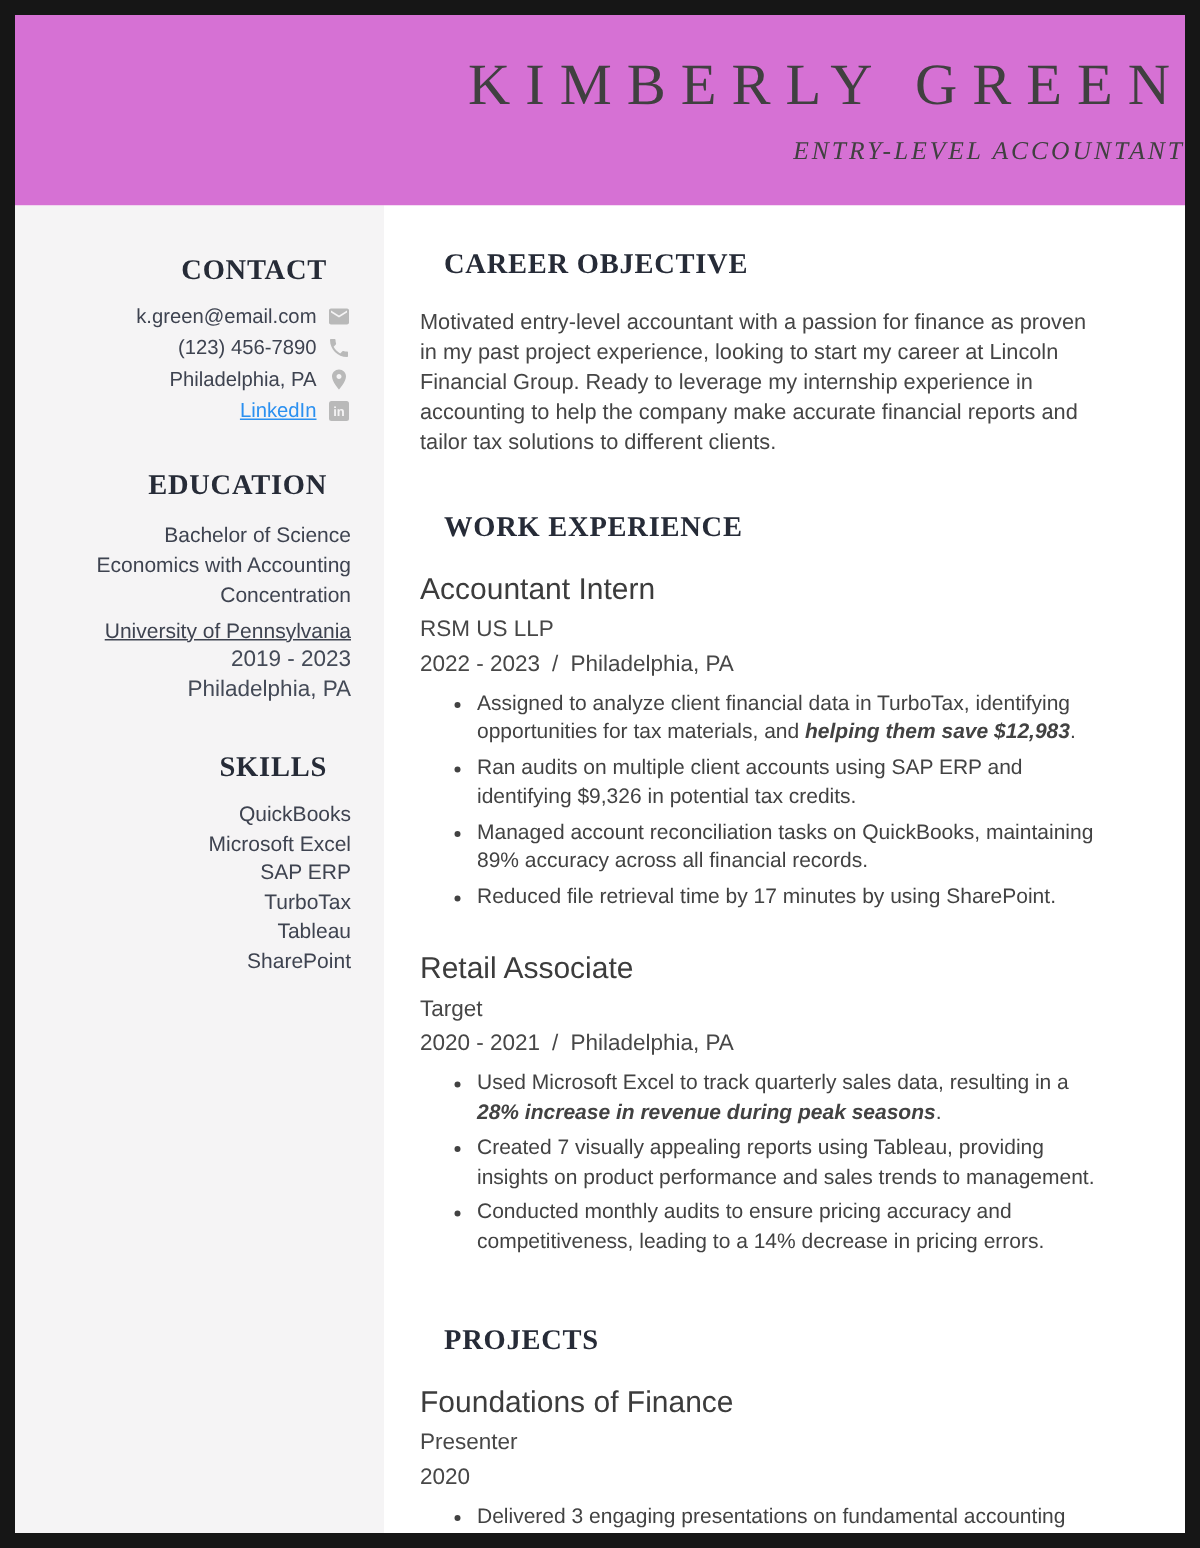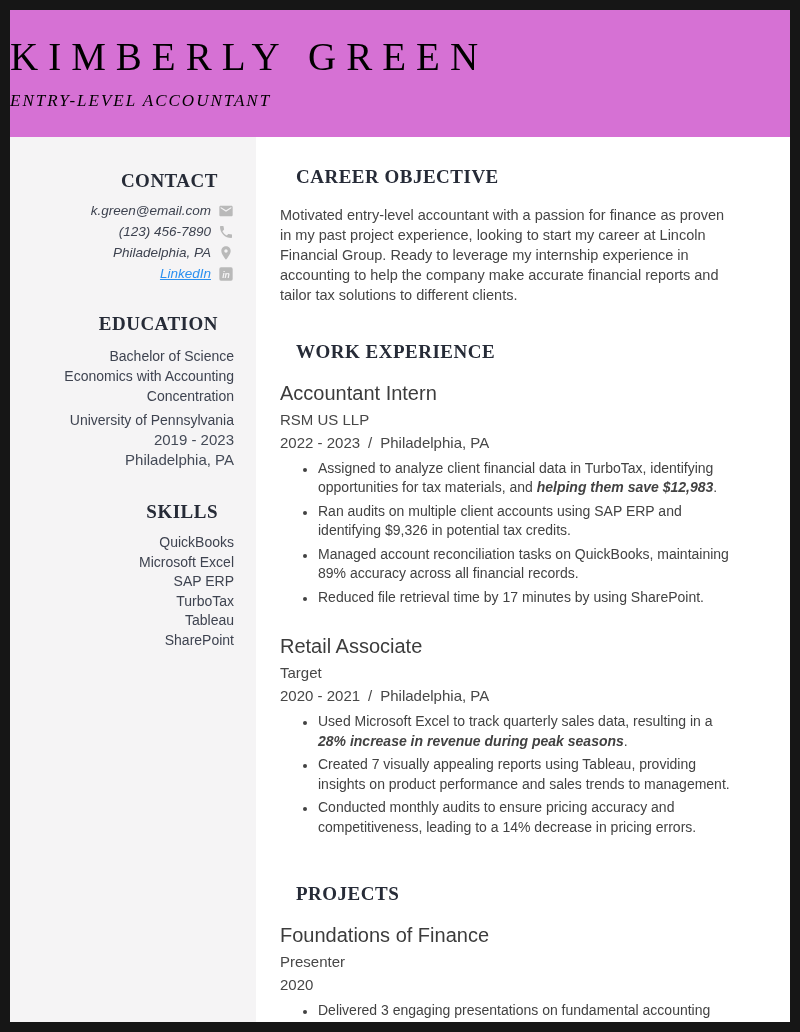--- a/index.html
+++ b/index.html
@@ -14,22 +14,22 @@
     border: 10px solid #161616;
     background: #ffffff;
     display: flex; flex-direction: column;
     overflow: hidden;
   }
   
   .banner {
     flex: none; height: 127px;
     background: #d671d4;
     display: flex; flex-direction: column;
-    align-items: flex-start; justify-content: center;
-    color: #000000;
+    align-items: flex-end; justify-content: center;
+    color: #404040;
   }
   .banner h1 {
     margin: 0;
     font-family: "Liberation Serif", serif;
     font-weight: 400;
     font-size: 39px;
     letter-spacing: 10px;
     line-height: 1.1;
     white-space: nowrap;
   }
@@ -66,30 +66,30 @@
     color: #262b37;
     line-height: 1.25;
   }
   
   .sb-section { margin-top: 0; }
   .sb-section + .sb-section { margin-top: 30px; }
   .sb-section h2 { margin-bottom: 10px; }
   .c-row {
     display: flex; justify-content: flex-end; align-items: center;
     gap: 7px; margin-bottom: 5px;
-    font-size: 13.5px; line-height: 16px; font-style: italic;
+    font-size: 13.5px; line-height: 16px;
   }
   .c-row .icon { flex: none; width: 16px; height: 16px; display: inline-flex; }
   .c-row .icon svg { width: 16px; height: 16px; }
   a.link {
     color: #2b90f0; text-decoration: underline; cursor: pointer;
     font-size: 13.5px;
   }
   .edu-line { font-size: 14px; line-height: 20px; }
-  .edu-line.school { margin-top: 4px; }
+  .edu-line.school { margin-top: 4px; text-decoration: underline; }
   .edu-line.small { font-size: 15px; color: #444a57; }
   .skill { font-size: 14px; line-height: 19.5px; }
   
   .objective p {
     margin: 8px 0 0 0;
     font-size: 14.5px; line-height: 20px;
     color: #454545;
   }
   .section-work h2 { margin-top: 35px; }
   .section-projects h2 { margin-top: 45px; }

